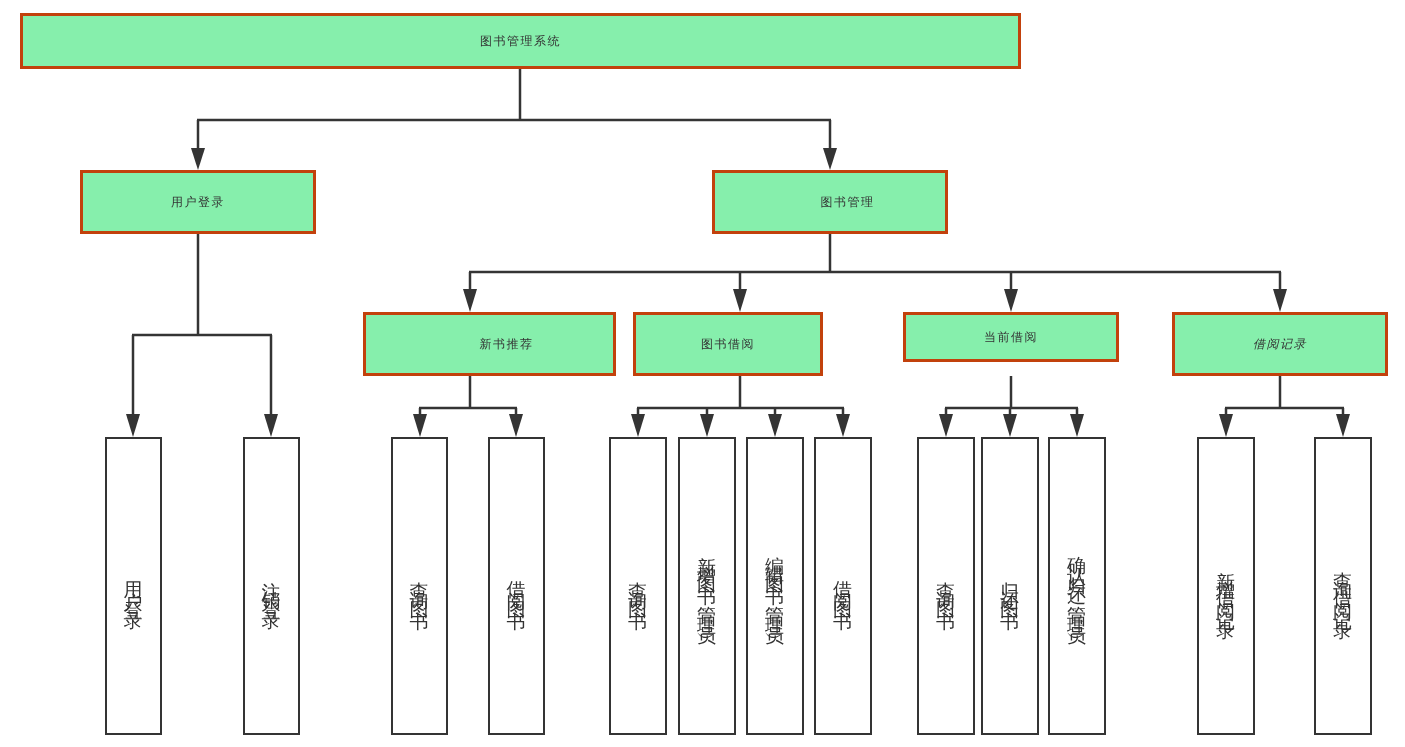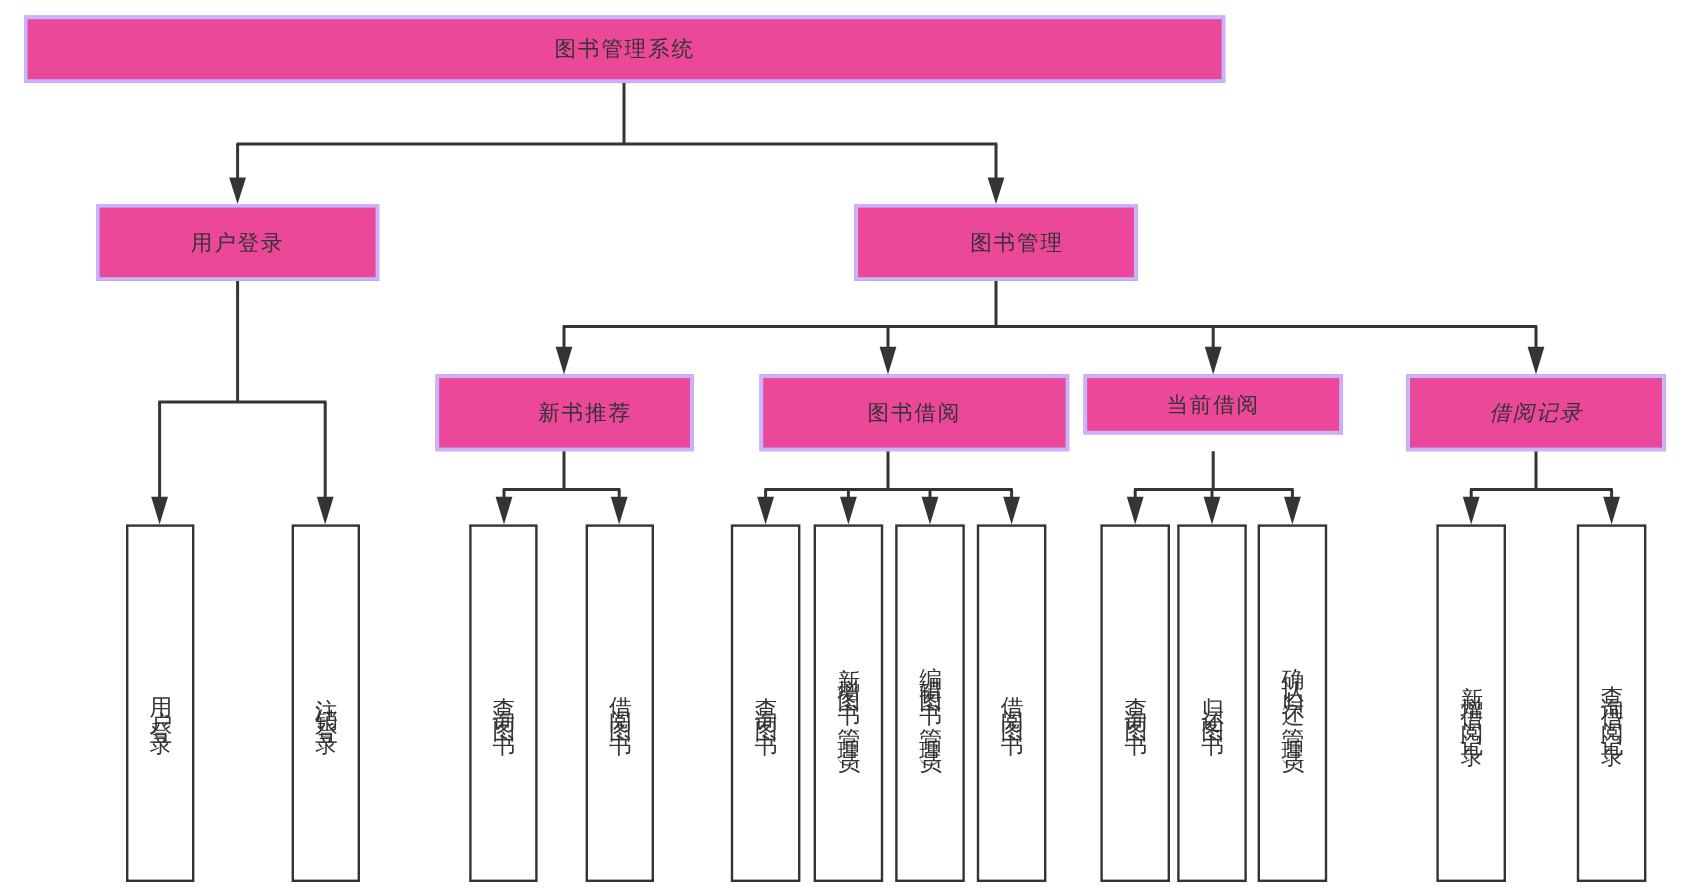--- a/index.html
+++ b/index.html
@@ -4,23 +4,23 @@
 <style>
   html,body{margin:0;padding:0;background:#ffffff;}
   .stage{
     position:relative;width:1405px;height:747px;background:#ffffff;overflow:hidden;
     font-family:"Liberation Sans","DejaVu Sans",sans-serif;color:#333333;
   }
   .connector-layer{position:absolute;left:0;top:0;width:1405px;height:747px;}
   .connector-layer line{stroke:#343434;stroke-width:2.5;}
   .connector-layer polygon{fill:#343434;stroke:none;}
   .hbox{
-    position:absolute;box-sizing:border-box;background:#ec4899;
-    border:3px solid #c4b5fd;display:flex;align-items:center;justify-content:center;
-    font-size:18px;letter-spacing:1.5px;white-space:nowrap;
+    position:absolute;box-sizing:border-box;background:#86efac;
+    border:3px solid #c2410c;display:flex;align-items:center;justify-content:center;
+    font-size:12px;letter-spacing:1.5px;white-space:nowrap;
   }
   .vbox{
     position:absolute;box-sizing:border-box;background:#ffffff;
     border:2px solid #343434;display:flex;align-items:center;justify-content:center;
   }
   .vbox .vlabel{
     writing-mode:vertical-rl;text-orientation:mixed;
     font-size:19px;letter-spacing:10px;line-height:1;white-space:nowrap;
   }
   .watermark{
@@ -113,24 +113,24 @@
     <span>图书管理系统</span>
   </div>
 
   <div class="hbox" style="left:80px;top:170px;width:236px;height:64px;">
     <span>用户登录</span>
   </div>
   <div class="hbox" style="left:712px;top:170px;width:236px;height:64px;padding-left:35px;">
     <span>图书管理</span>
   </div>
 
-  <div class="hbox" style="left:363px;top:312px;width:215px;height:64px;padding-left:34px;">
+  <div class="hbox" style="left:363px;top:312px;width:253px;height:64px;padding-left:34px;">
     <span>新书推荐</span>
   </div>
-  <div class="hbox" style="left:633px;top:312px;width:258px;height:64px;">
+  <div class="hbox" style="left:633px;top:312px;width:190px;height:64px;">
     <span>图书借阅</span>
   </div>
   <div class="hbox" style="left:903px;top:312px;width:216px;height:50px;">
     <span>当前借阅</span>
   </div>
   <div class="hbox" style="left:1172px;top:312px;width:216px;height:64px;font-style:italic;">
     <span>借阅记录</span>
   </div>
 
   <div class="vbox" style="left:105px;top:437px;width:57px;height:298px;">

